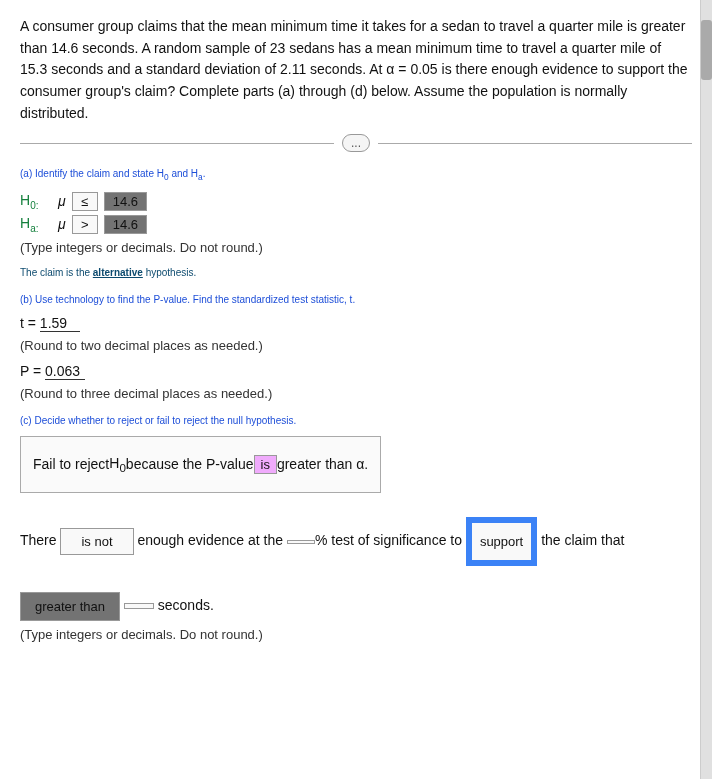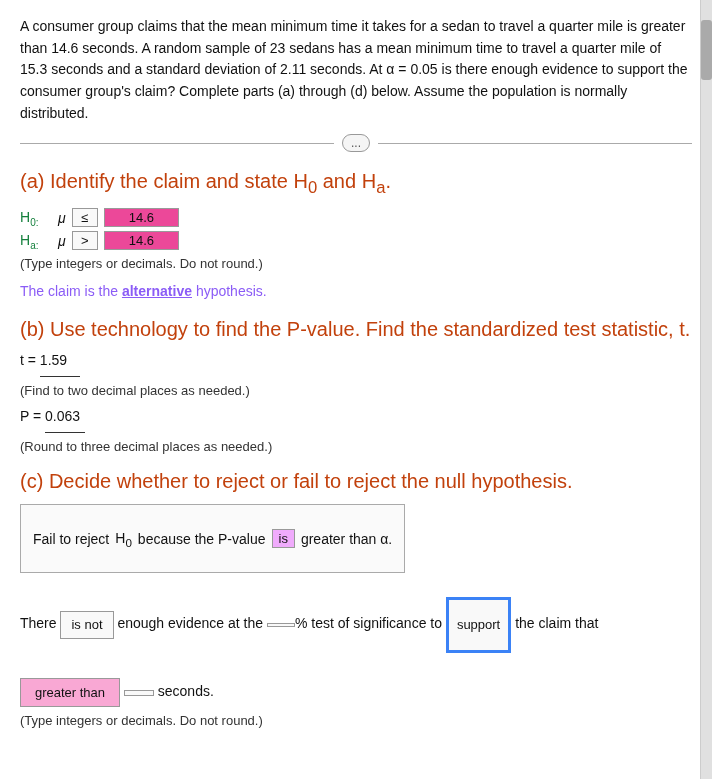--- a/index.html
+++ b/index.html
@@ -44,22 +44,22 @@
       font-size: 12px;
       background: #f5f5f5;
       cursor: pointer;
       margin: 0 8px;
       color: #555;
     }
     .section {
       margin-bottom: 12px;
     }
     .section-label {
-      font-size: 20px;
-      color: #c2410c;
+      font-size: 10px;
+      color: #1d4ed8;
       margin-bottom: 8px;
       line-height: 1.5;
     }
     .hypothesis-row {
       display: flex;
       align-items: center;
       margin-bottom: 4px;
       font-size: 14px;
     }
     .hyp-label {
@@ -79,61 +79,60 @@
       border: 1px solid #999;
       background: #f9f9f9;
       padding: 1px 6px;
       font-size: 13px;
       min-width: 26px;
       text-align: center;
       color: #111;
     }
     .hyp-value {
       border: 1px solid #999;
-      background: #ec4899;
-      padding: 1px 24px;
+      background: #737373;
+      padding: 1px 8px;
       font-size: 13px;
       margin-left: 6px;
       min-width: 36px;
       text-align: center;
       color: #111;
     }
     .note-text {
       font-size: 13px;
       color: #333;
       margin-top: 6px;
       margin-bottom: 10px;
     }
     .claim-text {
-      font-size: 14px;
-      color: #8b5cf6;
+      font-size: 10px;
+      color: #0c4a6e;
       margin-bottom: 12px;
       line-height: 1.5;
     }
     .claim-text .highlight {
       font-weight: bold;
       text-decoration: underline;
     }
     .value-display {
       font-size: 14px;
       color: #111;
       margin-bottom: 4px;
     }
     .value-display .val {
       border-bottom: 1px solid #333;
-      padding-bottom: 8px;
+      padding-bottom: 0;
       min-width: 40px;
       display: inline-block;
     }
     .reject-box {
       border: 1px solid #aaa;
-      padding: 24px 12px;
+      padding: 18px 12px;
       display: inline-flex;
       align-items: center;
-      gap: 6px;
       margin-bottom: 12px;
       background: #fafafa;
       font-size: 14px;
       color: #111;
     }
     .reject-inline-box {
       border: 1px solid #999;
       padding: 1px 6px;
       background: #f0abfc;
       font-size: 13px;
@@ -147,38 +146,38 @@
       border: 1px solid #999;
       background: #f9f9f9;
       padding: 1px 5px;
       font-size: 13px;
       min-width: 28px;
       display: inline-block;
       text-align: center;
       vertical-align: middle;
     }
     .bottom-section .support-box {
-      border: 3px solid #3b82f6;
-      background: #f9f9f9;
-      padding: 13px 8px;
+      border: 6px solid #3b82f6;
+      background: #f9f9f9;
+      padding: 7px 8px;
       font-size: 13px;
       display: inline-block;
       vertical-align: middle;
     }
     .bottom-section .is-not-box {
       border: 1px solid #999;
       background: #f9f9f9;
-      padding: 1px 10px;
+      padding: 1px 20px;
       font-size: 13px;
       display: inline-block;
       vertical-align: middle;
     }
     .bottom-section .gt-box {
       border: 1px solid #999;
-      background: #f9a8d4;
+      background: #737373;
       padding: 2px 10px;
       font-size: 13px;
       display: inline-block;
       vertical-align: middle;
       min-width: 100px;
       text-align: center;
     }
     .bottom-section .blank-box {
       border: 1px solid #999;
       background: #f9f9f9;
@@ -246,21 +245,21 @@
     </div>
   </div>
 
   <div class="section">
     <div class="section-label">(b) Use technology to find the P-value. Find the standardized test statistic, t.</div>
 
     <div class="value-display">
       <span>t =</span>
       <span class="val">1.59</span>
     </div>
-    <div class="note-text">(Find to two decimal places as needed.)</div>
+    <div class="note-text">(Round to two decimal places as needed.)</div>
 
 
     <div class="value-display">
       <span>P =</span>
       <span class="val">0.063</span>
     </div>
     <div class="note-text">(Round to three decimal places as needed.)</div>
   </div>
 
   <div class="section">

